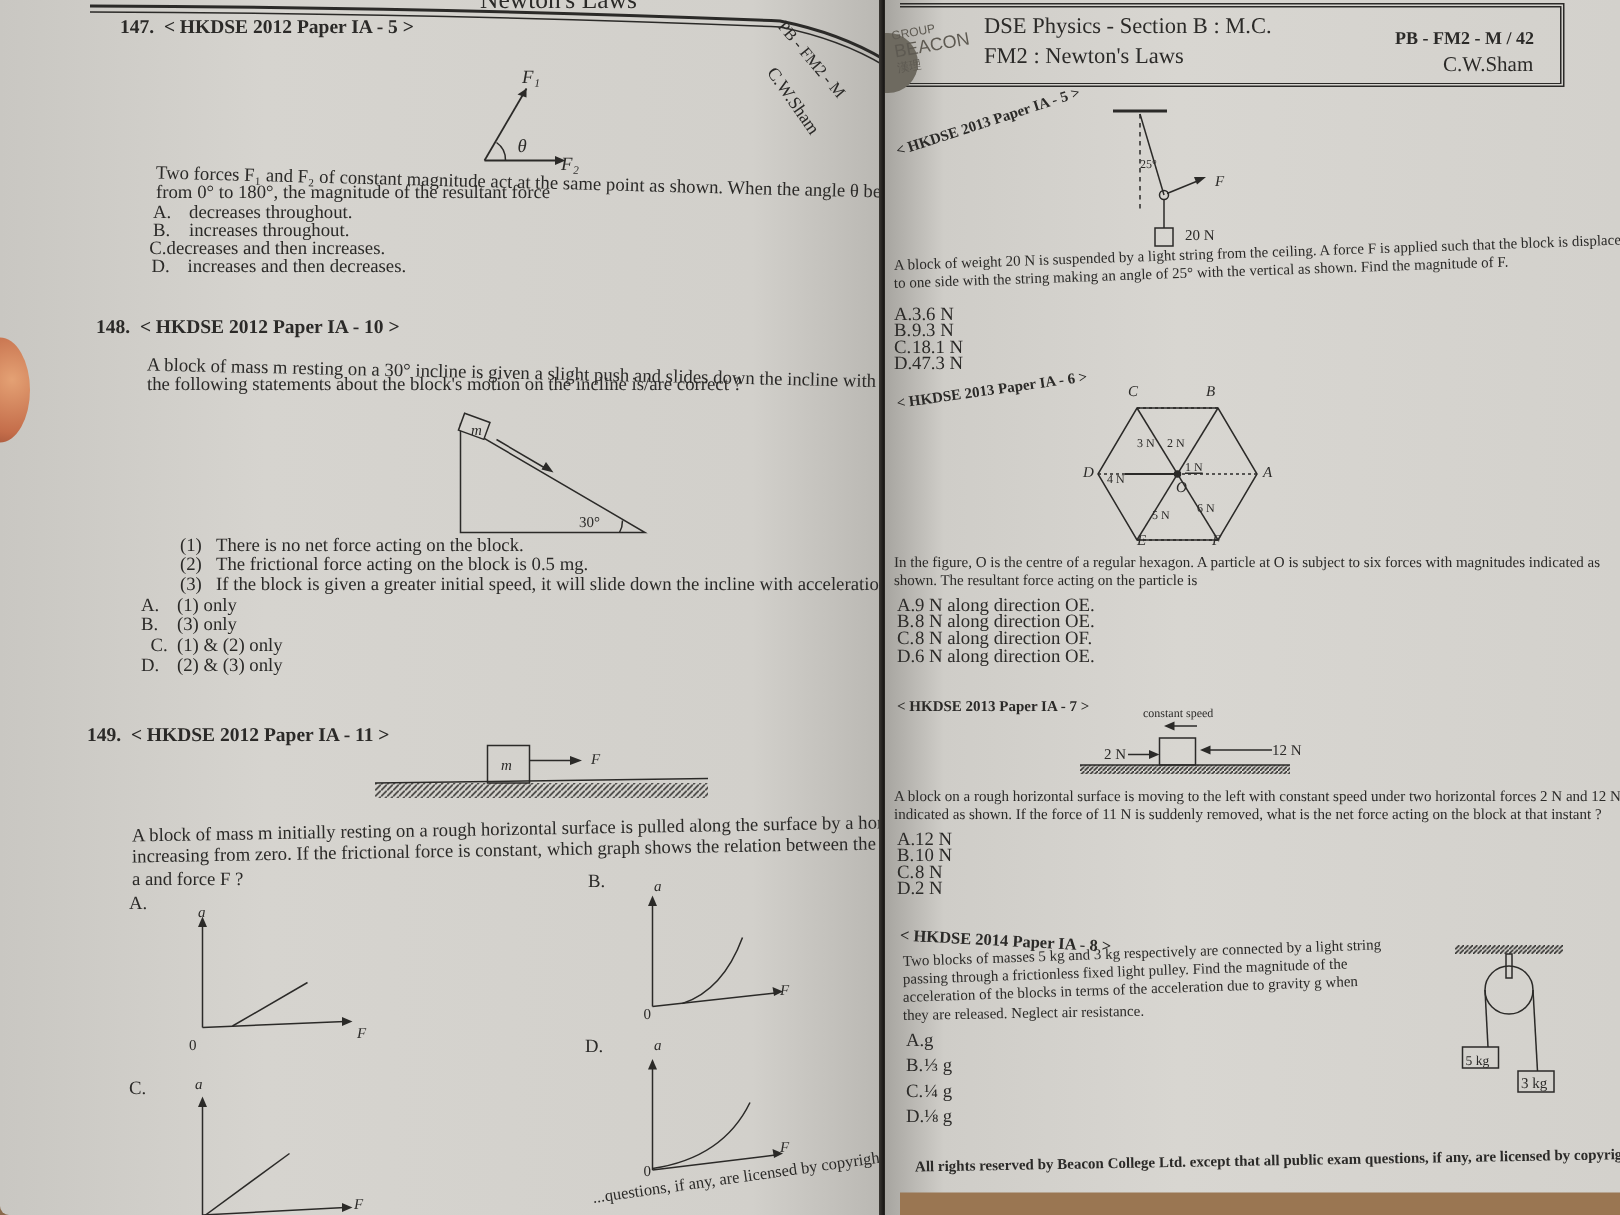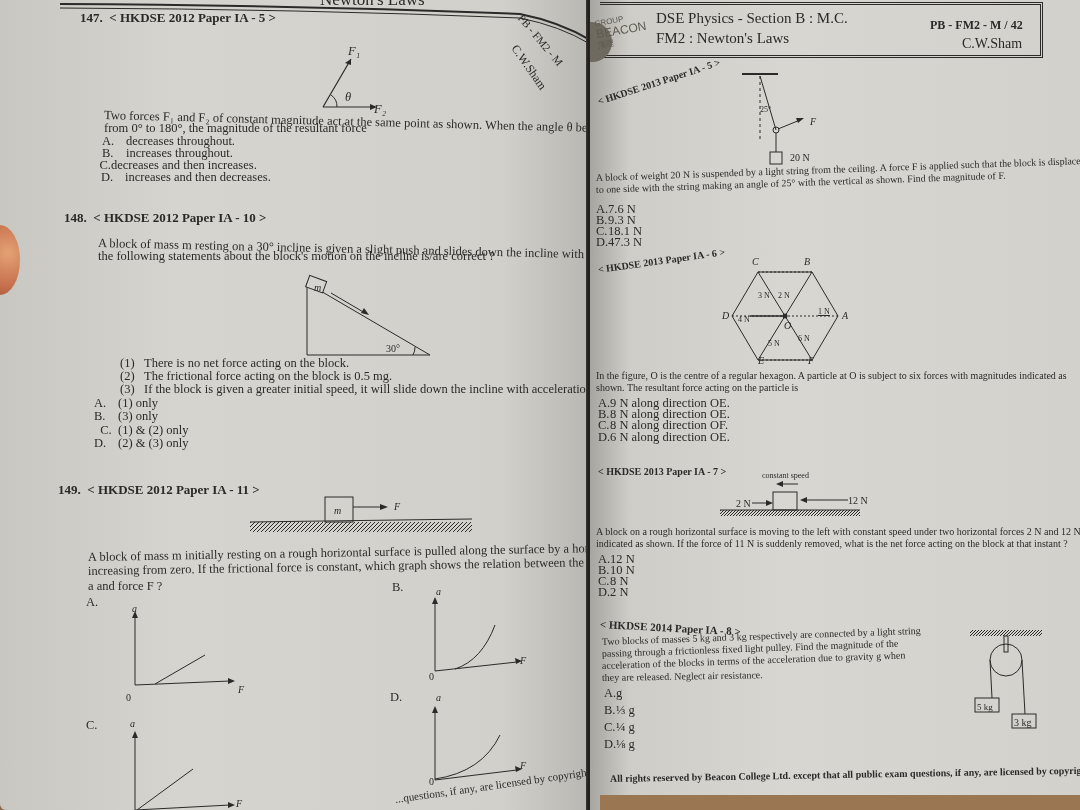--- a/index.html
+++ b/index.html
@@ -178,21 +178,21 @@
       <line x1="38" y1="59" x2="60" y2="50" stroke="#2b2a28"></line>
         <polygon points="64,48 56,48 58,53" fill="#2b2a28"></polygon>
       <line x1="36" y1="63" x2="36" y2="82" stroke="#2b2a28"></line>
       <rect x="30" y="82" width="12" height="12" fill="none" stroke="#2b2a28"></rect>
     </svg>
     <div class="abs small" style="left:170px;top:104px;font-size:8px;">25°</div>
     <div class="abs small" style="left:220px;top:116px;font-style:italic;">F</div>
     <div class="abs small" style="left:200px;top:152px;">20 N</div>
     <div class="abs small" style="left:6px;top:172px;transform:rotate(-2deg);transform-origin:left;">A block of weight 20 N is suspended by a light string from the ceiling.  A force F is applied such that the block is displaced</div>
     <div class="abs small" style="left:6px;top:184px;transform:rotate(-2deg);transform-origin:left;">to one side with the string making an angle of 25° with the vertical as shown.  Find the magnitude of F.</div>
-    <div class="abs opt small" style="left:6px;top:202px;"><span class="lt">A.</span><span>7.6 N</span></div>
+    <div class="abs opt small" style="left:6px;top:202px;"><span class="lt">A.</span><span>3.6 N</span></div>
     <div class="abs opt small" style="left:6px;top:213px;"><span class="lt">B.</span><span>9.3 N</span></div>
     <div class="abs opt small" style="left:6px;top:224px;"><span class="lt">C.</span><span>18.1 N</span></div>
     <div class="abs opt small" style="left:6px;top:235px;"><span class="lt">D.</span><span>47.3 N</span></div>
   </div>
 
   <div>
     <div class="abs small" style="left:8px;top:264px;font-weight:bold;transform:rotate(-8deg);transform-origin:left;">&lt; HKDSE 2013 Paper IA - 6 &gt;</div>
     <svg width="110" height="100" style="left:140px;top:266px">
       <polygon points="28,6 82,6 108,50 82,94 28,94 2,50" fill="none" stroke="#2b2a28"></polygon>
       <line x1="28" y1="6" x2="82" y2="94" stroke="#2b2a28"></line>
@@ -203,21 +203,21 @@
       <circle cx="55" cy="50" r="2.5" fill="#2b2a28"></circle>
       <line x1="55" y1="50" x2="20" y2="50" stroke="#2b2a28" stroke-width="1.3"></line>
     </svg>
     <div class="abs small" style="left:162px;top:256px;font-style:italic;">C</div>
     <div class="abs small" style="left:214px;top:256px;font-style:italic;">B</div>
     <div class="abs small" style="left:132px;top:310px;font-style:italic;">D</div>
     <div class="abs small" style="left:252px;top:310px;font-style:italic;">A</div>
     <div class="abs small" style="left:168px;top:355px;font-style:italic;">E</div>
     <div class="abs small" style="left:218px;top:355px;font-style:italic;">F</div>
     <div class="abs small" style="left:194px;top:320px;font-style:italic;">O</div>
-    <div class="abs small" style="left:228px;top:306px;font-size:8px;text-decoration:underline;">1 N</div>
+    <div class="abs small" style="left:200px;top:306px;font-size:8px;text-decoration:underline;">1 N</div>
     <div class="abs small" style="left:188px;top:290px;font-size:8px;">2 N</div>
     <div class="abs small" style="left:168px;top:290px;font-size:8px;text-align:center;">3 N</div>
     <div class="abs small" style="left:148px;top:314px;font-size:8px;">4 N</div>
     <div class="abs small" style="left:178px;top:338px;font-size:8px;">5 N</div>
     <div class="abs small" style="left:208px;top:333px;font-size:8px;">6 N</div>
     <div class="abs small" style="left:6px;top:370px;">In the figure, O is the centre of a regular hexagon.  A particle at O is subject to six forces with magnitudes indicated as</div>
     <div class="abs small" style="left:6px;top:382px;">shown.  The resultant force acting on the particle is</div>
     <div class="abs opt small" style="left:8px;top:396px;"><span class="lt">A.</span><span>9 N along direction OE.</span></div>
     <div class="abs opt small" style="left:8px;top:407px;"><span class="lt">B.</span><span>8 N along direction OE.</span></div>
     <div class="abs opt small" style="left:8px;top:418px;"><span class="lt">C.</span><span>8 N along direction OF.</span></div>

